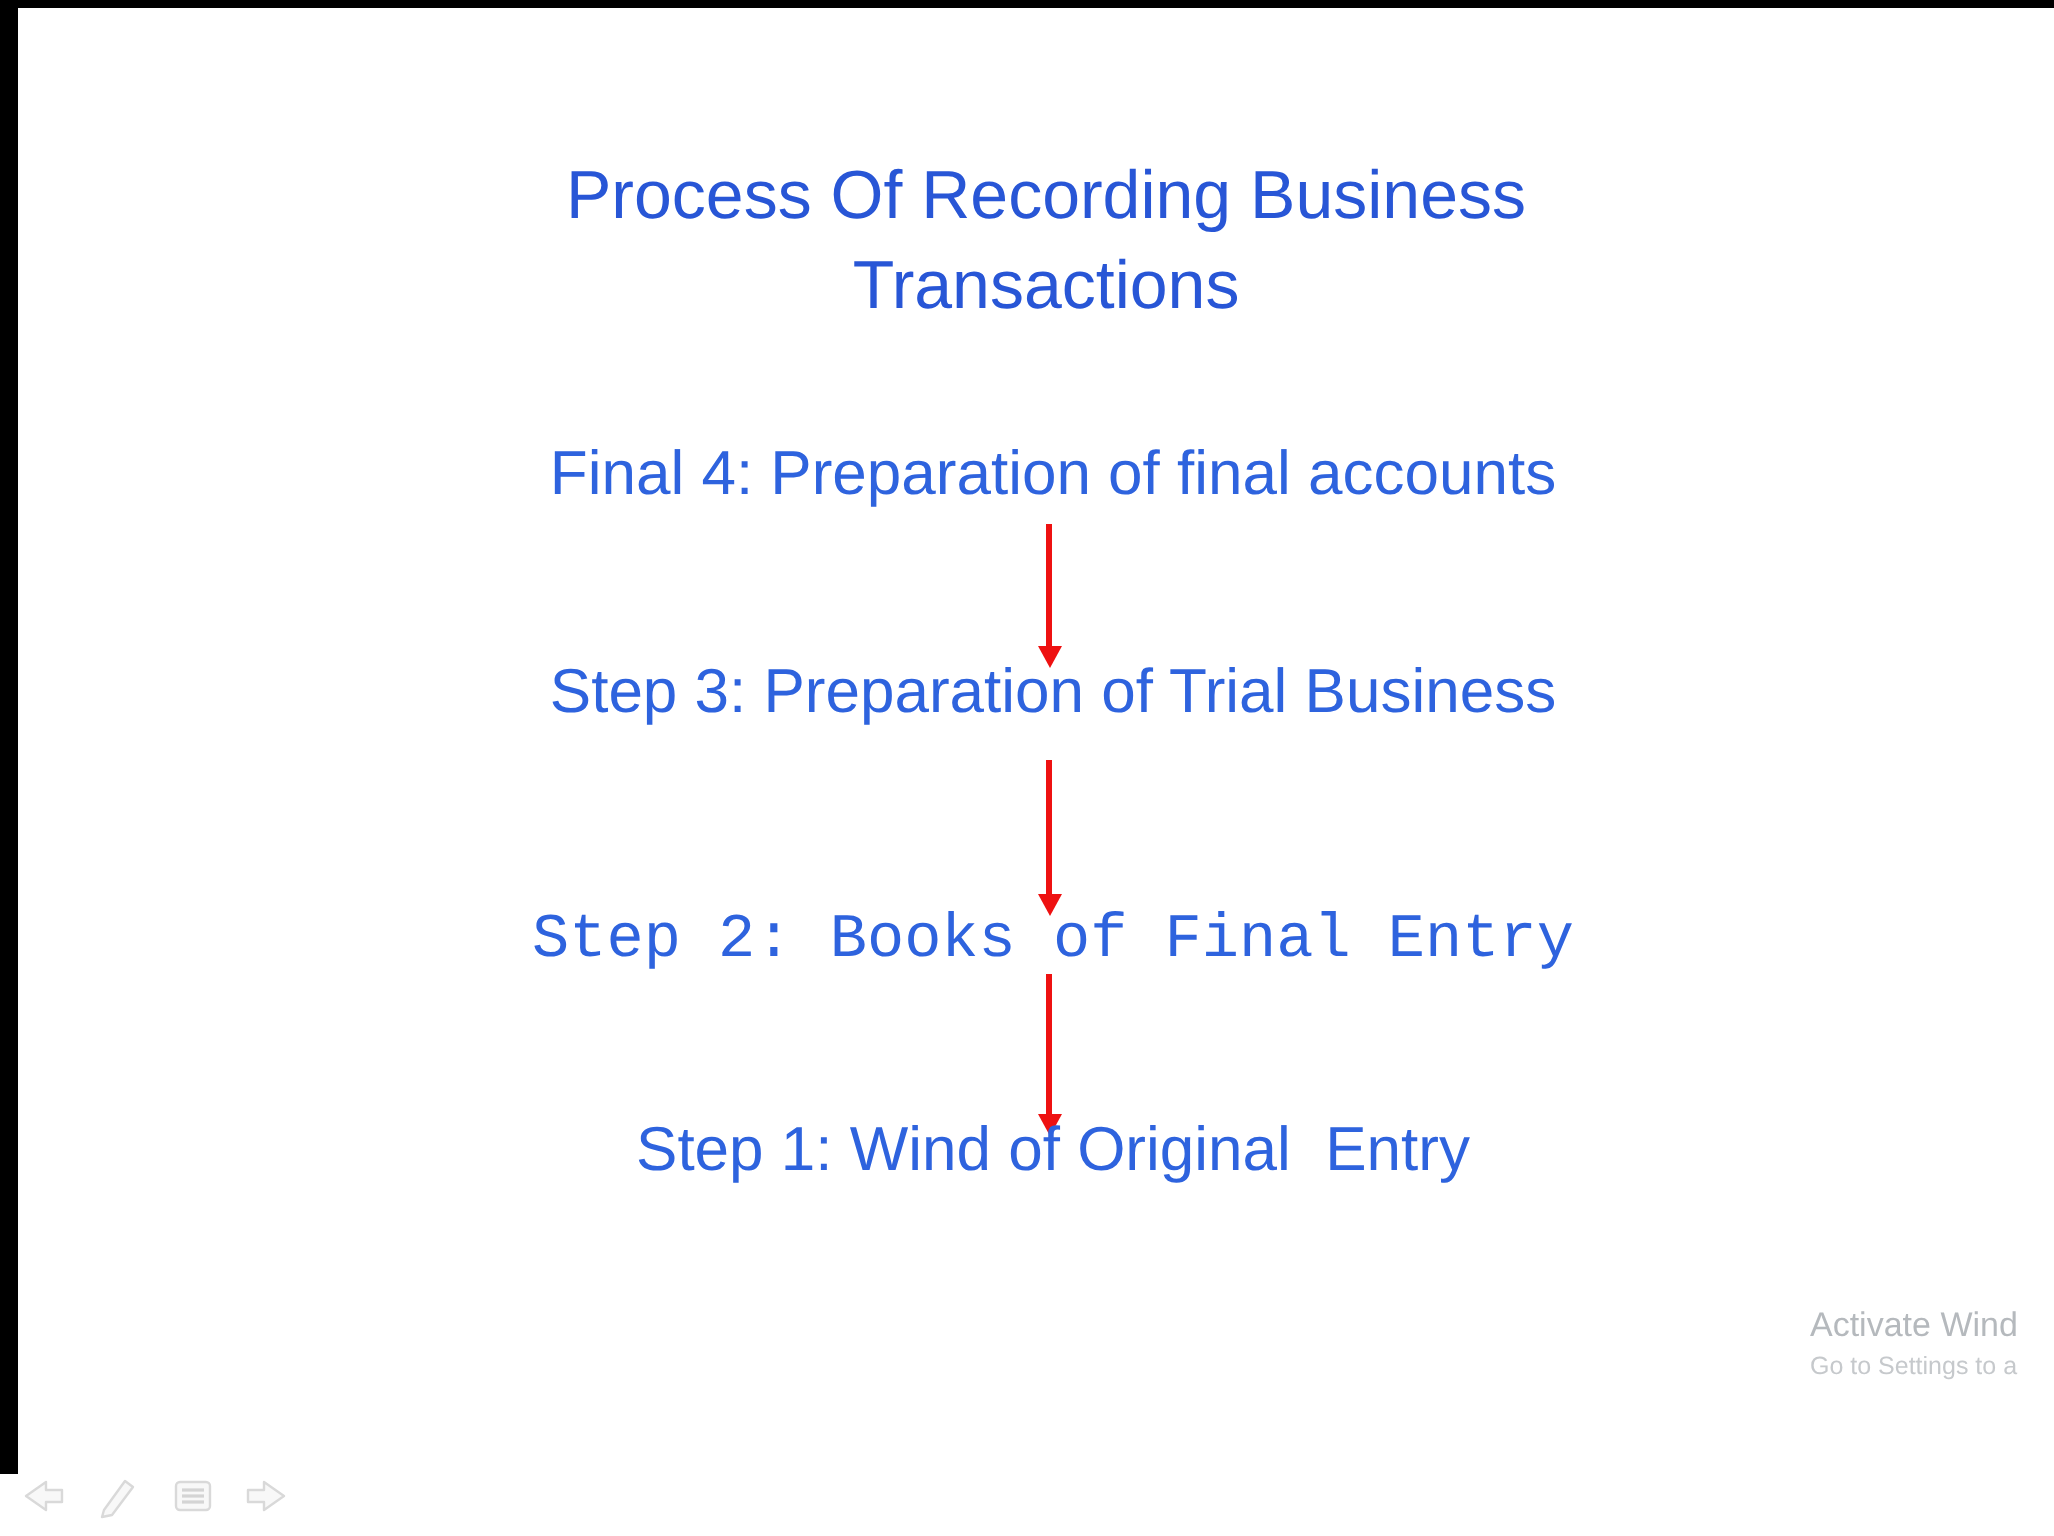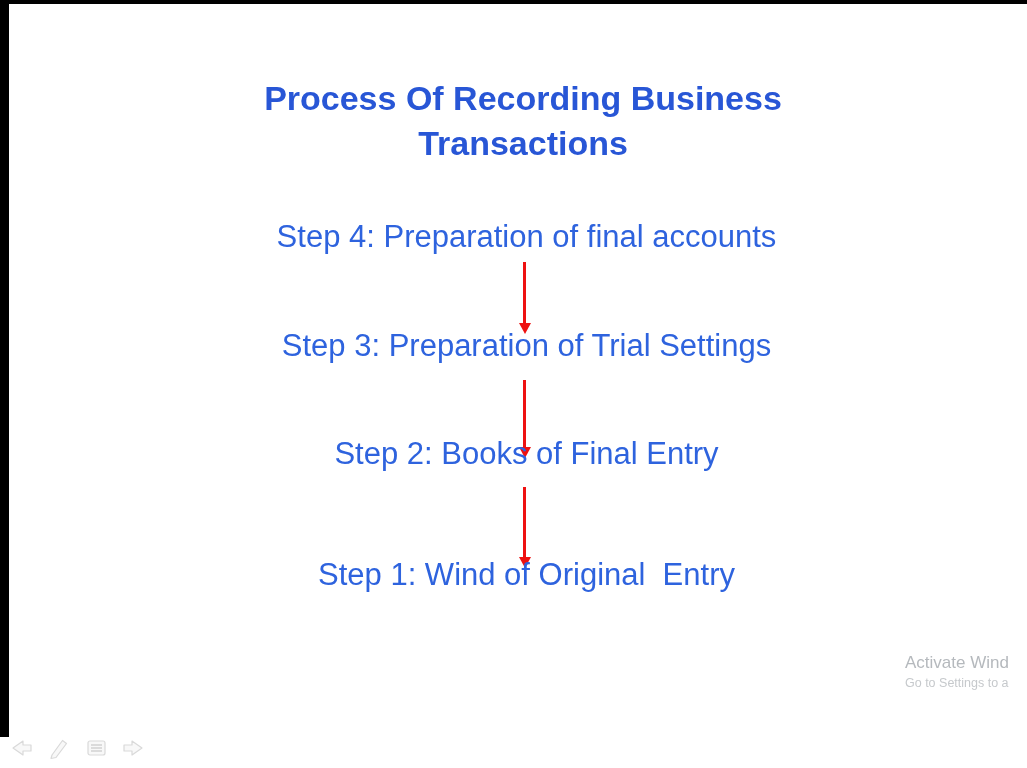--- a/index.html
+++ b/index.html
@@ -24,37 +24,37 @@
     width: 9px; height: 737px;
     background: var(--frame-black, #000);
   }
   .slide-title {
     position: absolute;
     top: 76px;
     left: 193px;
     width: 660px;
     text-align: center;
     font-size: 34px;
-    font-weight: bold;
+    font-weight: normal;
     line-height: 1.32;
     color: var(--title-blue, #2856d6);
   }
   .step {
     position: absolute;
     left: 26px;
     right: 0;
     text-align: center;
     font-size: 31px;
     font-weight: normal;
     color: var(--step-blue, #2e63de);
     white-space: pre;
   }
   .step-4 { top: 219px; }
   .step-3 { top: 328px; }
-  .step-2 { top: 436px; }
+  .step-2 { top: 453px; font-family: Liberation Mono, monospace; }
   .step-1 { top: 557px; }
   .arrow {
     position: absolute;
     left: 523px;
     width: 3px;
     background: var(--arrow-red, #ee1111);
   }
   .arrow::after {
     content: "";
     position: absolute;
@@ -103,24 +103,24 @@
   .tool svg { display: block; }
 </style>
 </head>
 <body>
 
 <div class="frame-top"></div>
 <div class="frame-left"></div>
 
 <div class="slide-title">Process Of Recording Business Transactions</div>
 
-<div class="step step-4">Step 4: Preparation of final accounts</div>
+<div class="step step-4">Final 4: Preparation of final accounts</div>
 <div class="arrow arrow-1"></div>
 
-<div class="step step-3">Step 3: Preparation of Trial Settings</div>
+<div class="step step-3">Step 3: Preparation of Trial Business</div>
 <div class="arrow arrow-2"></div>
 
 <div class="step step-2">Step 2: Books of Final Entry</div>
 <div class="arrow arrow-3"></div>
 
 <div class="step step-1">Step 1: Wind of Original  Entry</div>
 
 <div class="watermark">
   <div class="watermark-line1">Activate Wind</div>
   <div class="watermark-line2">Go to Settings to a</div>

